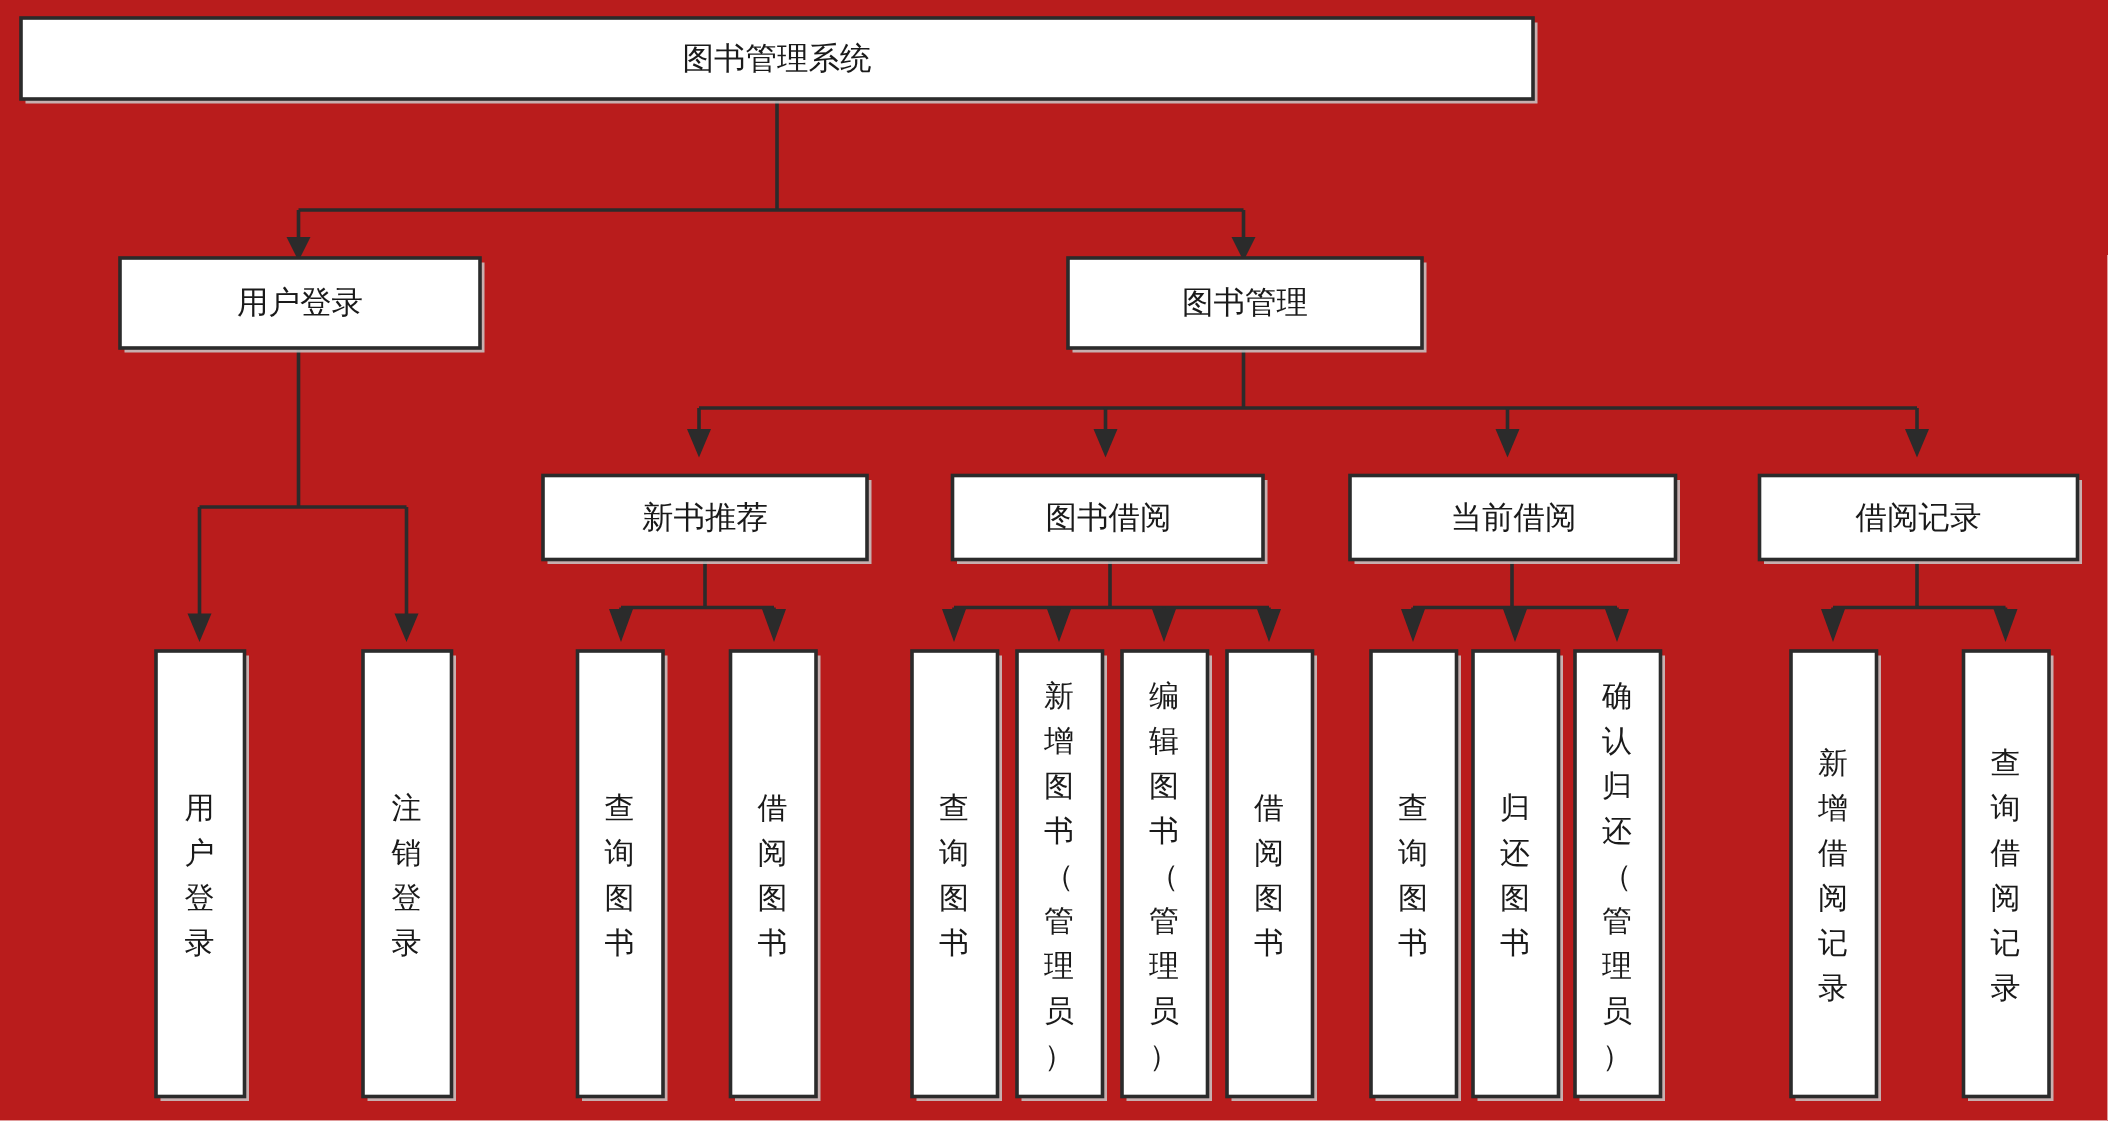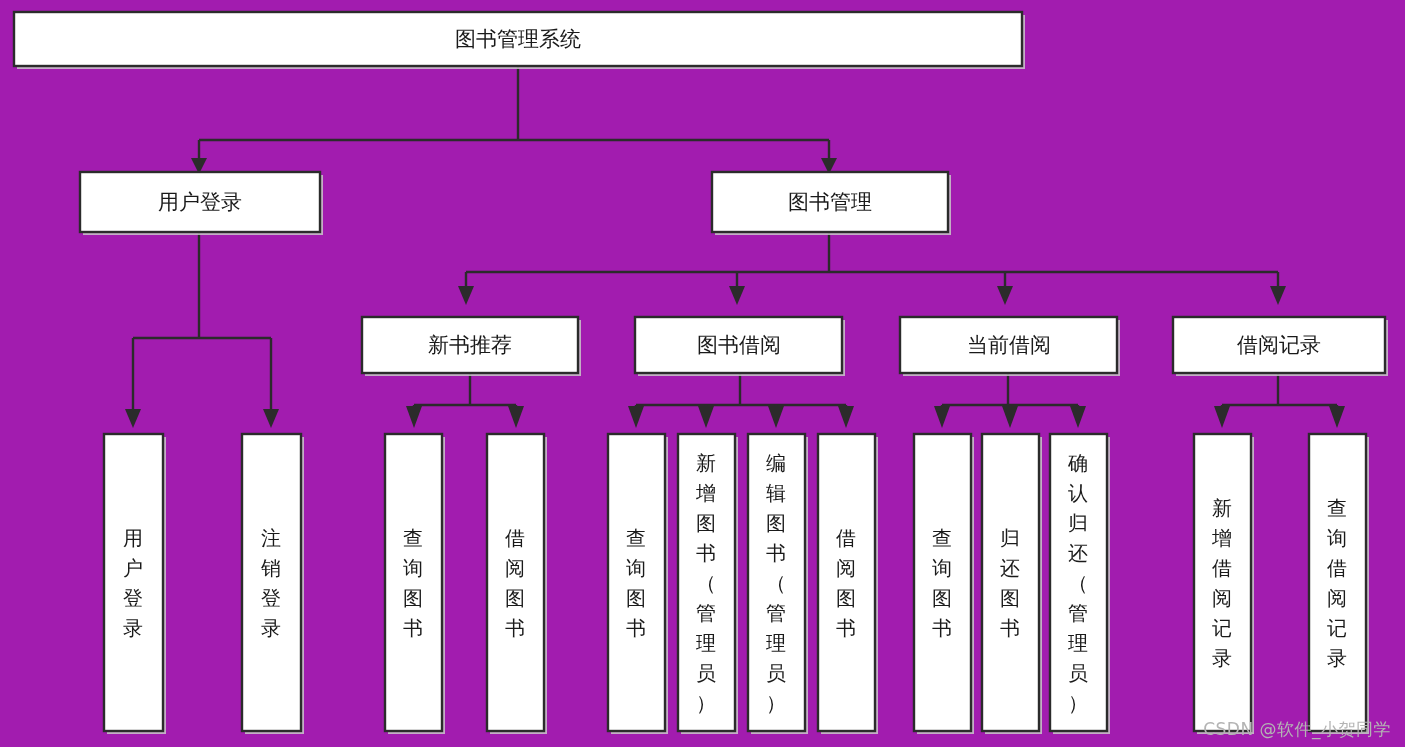--- a/index.html
+++ b/index.html
@@ -7,21 +7,21 @@
     padding: 0;
     background: #ffffff;
   }
   body {
     font-family: "DejaVu Sans", "Liberation Sans", sans-serif;
   }
   #stage {
     position: relative;
     width: 1405px;
     height: 747px;
-    background: #a21caf;
+    background: #b91c1c;
     overflow: hidden;
   }
   svg#chart {
     position: absolute;
     left: 0;
     top: 0;
     width: 1405px;
     height: 747px;
     display: block;
   }
@@ -257,14 +257,13 @@
       </g>
 
       <g>
         <rect class="box-shadow" x="1312" y="437" width="57" height="297"></rect>
         <rect class="box" x="1309" y="434" width="57" height="297"></rect>
         <text class="label-v" x="1337" y="0"><tspan x="1337" y="515.4">查</tspan><tspan x="1337" y="545.4">询</tspan><tspan x="1337" y="575.4">借</tspan><tspan x="1337" y="605.4">阅</tspan><tspan x="1337" y="635.4">记</tspan><tspan x="1337" y="665.4">录</tspan></text>
       </g>
     </g>
   </svg>
 
-  <div class="watermark">CSDN @软件_小贺同学</div>
 </div>
 
 </body></html>

